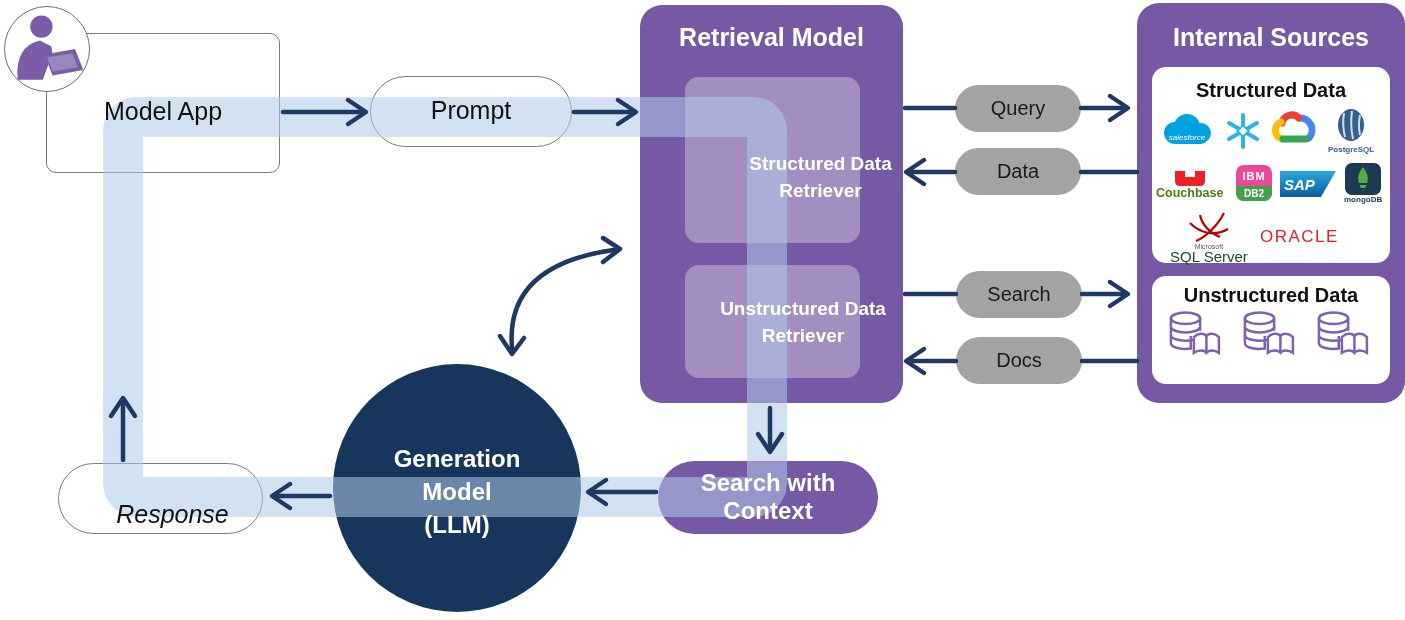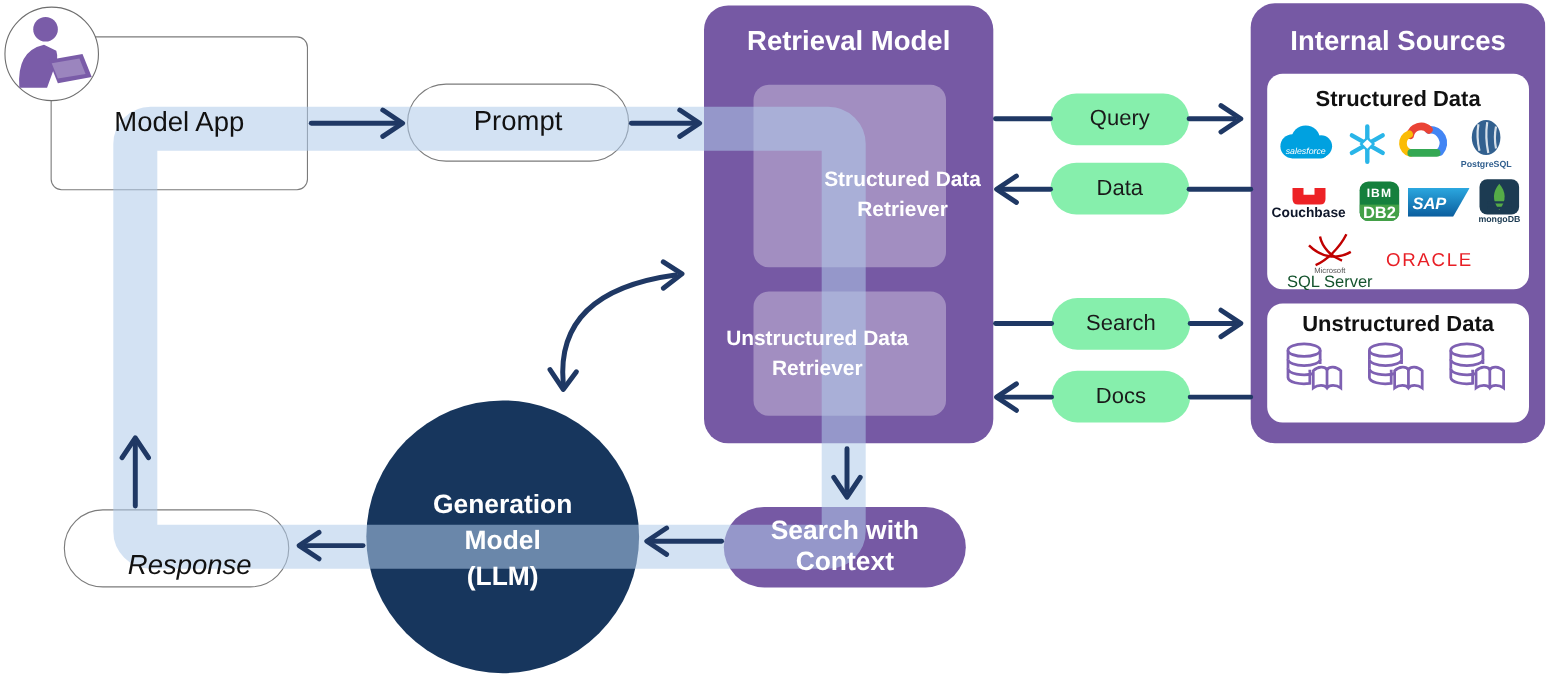--- a/index.html
+++ b/index.html
@@ -2,40 +2,40 @@
 <html><head>
 <meta charset="utf-8">
 <style>
   html,body{margin:0;padding:0;background:#fff;font-family:"Liberation Sans",sans-serif;}
   .canvas{position:relative;width:1405px;height:620px;background:#fff;overflow:hidden;}
   .abs{position:absolute;}
   .box{box-sizing:border-box;}
   .outline{border:1.6px solid #7b7b7b;background:#fff;}
   .purple{background:#7659A4;border-radius:22px;}
   .innerpanel{background:rgba(255,255,255,0.32);border-radius:14px;}
-  .pill{background:#86efac;border-radius:24px;display:flex;align-items:center;justify-content:center;
+  .pill{background:#a3a3a3;border-radius:24px;display:flex;align-items:center;justify-content:center;
         font-size:20px;color:#1a1a1a;}
   .card{background:#fff;border-radius:14px;}
   .lbl{position:absolute;text-align:center;}
   .t-node{font-size:25px;color:#111;}
   .t-boxtitle{font-size:25px;font-weight:bold;color:#fff;}
   .t-inner{font-size:19px;font-weight:bold;color:#fff;line-height:27px;}
   .t-white-big{font-size:24px;font-weight:bold;color:#fff;line-height:33px;}
   .t-pwc{font-size:24px;font-weight:bold;color:#fff;line-height:28px;}
   .t-cardtitle{font-size:20px;font-weight:600;color:#111;text-align:center;}
   .logo{position:absolute;display:flex;flex-direction:column;align-items:center;}
   .logo-sub{font-size:8px;font-weight:bold;line-height:10px;}
   svg{display:block;}
-  .ibm-tile{width:36px;height:36px;background:#15803d;border-radius:8px;overflow:hidden;
+  .ibm-tile{width:36px;height:36px;background:#ec4899;border-radius:8px;overflow:hidden;
             display:flex;flex-direction:column;text-align:right;}
   .ibm-top{flex:1;color:#fff;font-weight:bold;font-size:11px;display:flex;align-items:center;justify-content:center;letter-spacing:1px;}
-  .ibm-bot{height:15px;background:#43A047;color:#fff;font-weight:bold;font-size:15px;
+  .ibm-bot{height:15px;background:#43A047;color:#fff;font-weight:bold;font-size:10px;
            display:flex;align-items:center;justify-content:center;}
   .mongo-tile{width:36px;height:32px;background:#1C3B52;border-radius:7px;display:flex;align-items:center;justify-content:center;}
-  .cb-text{font-size:12.5px;font-weight:bold;color:#0f172a;line-height:13px;}
+  .cb-text{font-size:12.5px;font-weight:bold;color:#4d7c0f;line-height:13px;}
   .sql-ms{font-size:7px;color:#555;line-height:7px;}
   .sql-main{font-size:15px;font-weight:normal;color:#14532d;line-height:13px;}
   .oracle-text{font-size:17px;font-weight:normal;color:#E81E25;letter-spacing:1.5px;}
 </style>
 </head>
 <body>
 
 <div class="canvas">
 
   <div class="abs box outline" style="left:46px;top:33px;width:234px;height:140px;border-radius:10px;"></div>
@@ -199,21 +199,21 @@
   <div class="abs box outline" style="left:58px;top:463px;width:205px;height:71px;border-radius:36px;"></div>
 
   <svg class="abs" style="left:0;top:0;pointer-events:none;" width="1405" height="620">
     <rect x="123" y="117" width="644" height="380" rx="14" fill="none" stroke="rgba(174,203,233,0.55)" stroke-width="40"></rect>
   </svg>
 
   <div class="lbl t-node" style="left:46px;top:97px;width:234px;">Model App</div>
   <div class="lbl t-node" style="left:370px;top:96px;width:202px;">Prompt</div>
   <div class="lbl t-boxtitle" style="left:640px;top:23px;width:263px;">Retrieval Model</div>
   <div class="lbl t-inner" style="left:685px;top:150px;width:175px;margin-left:48px;">Structured Data Retriever</div>
-  <div class="lbl t-inner" style="left:660px;top:295px;width:166px;">Unstructured Data Retriever</div>
+  <div class="lbl t-inner" style="left:720px;top:295px;width:166px;">Unstructured Data Retriever</div>
   <div class="lbl t-boxtitle" style="left:1137px;top:23px;width:268px;">Internal Sources</div>
   <div class="lbl t-white-big" style="left:333px;top:442px;width:248px;"><span>Generation</span><br>
        <span>Model</span><br>
        <span>(LLM)</span></div>
   <div class="lbl t-pwc" style="left:678px;top:469px;width:180px;">Search with Context</div>
   <div class="lbl t-node" style="left:58px;top:500px;width:229px;font-style:italic;">Response</div>
 
   <svg class="abs" style="left:0;top:0;pointer-events:none;" width="1405" height="620">
     <g fill="none" stroke="#1F3864" stroke-width="4.5" stroke-linecap="round" stroke-linejoin="round">
       <g>

